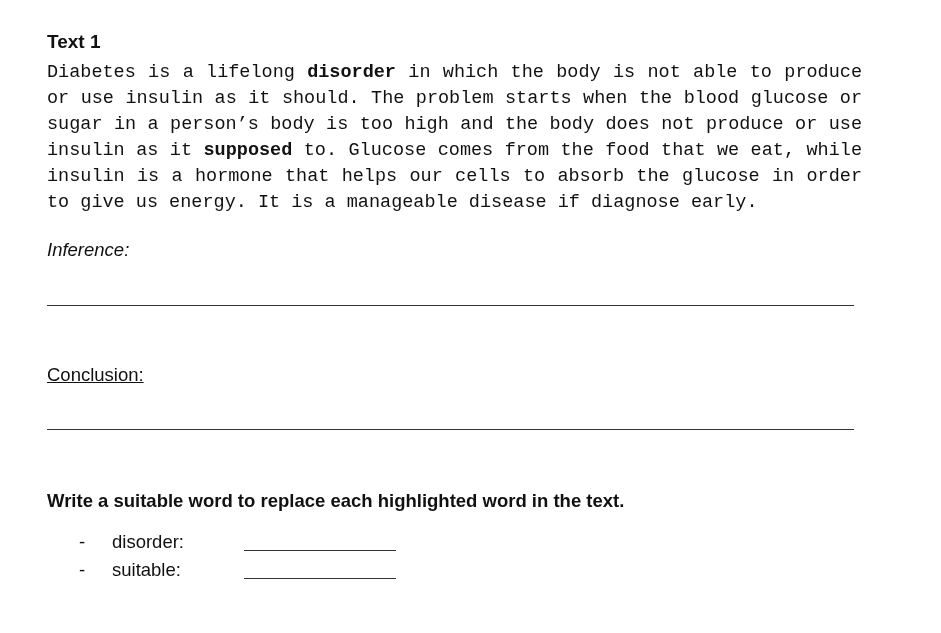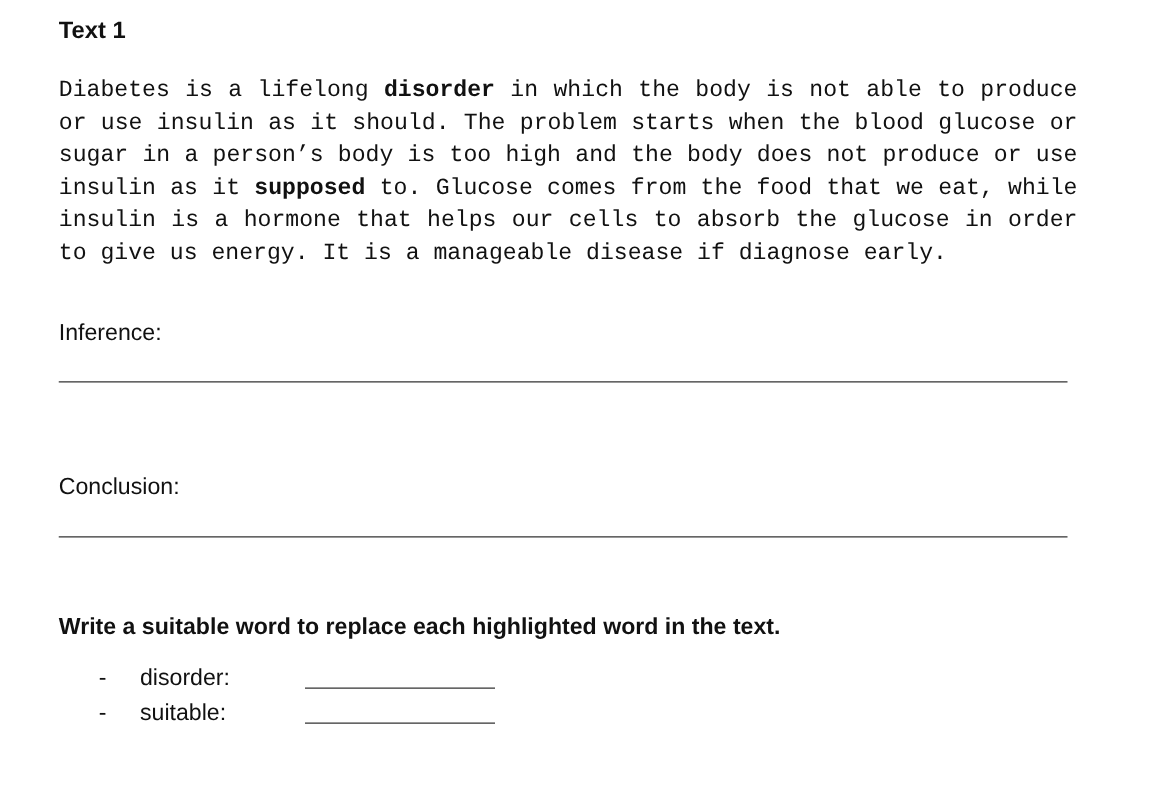--- a/index.html
+++ b/index.html
@@ -1,38 +1,38 @@
 <!DOCTYPE html>
 <html><head>
 <meta charset="utf-8">
 <style>
   html, body { margin:0; padding:0; background:#ffffff; }
   body { width:941px; height:633px; position:relative; overflow:hidden;
          font-family:"Liberation Sans", sans-serif; color:#111; }
-  .title { position:absolute; left:47px; top:14px; font-size:19px; font-weight:bold; }
+  .title { position:absolute; left:47px; top:31px; font-size:19px; font-weight:bold; }
   .para { position:absolute; left:47px; top:60px; width:815px; font-size:18.5px;
           line-height:26px; text-align:justify;font-family:Liberation Mono, monospace; }
   .para b { font-weight:bold; }
   .label { position:absolute; left:47px; font-size:18.5px; }
   .line { position:absolute; left:47px; width:807px; height:0; border-top:1.3px solid #333; }
   .item { position:absolute; font-size:18.5px; }
   .dash { position:absolute; left:79px; font-size:18.5px; }
   .short { position:absolute; left:244px; width:152px; border-top:1.3px solid #333; }
 </style>
 </head>
 <body>
 
 <div class="title">Text 1</div>
 
 <div class="para"><span>Diabetes is a lifelong </span><b>disorder</b><span> in which the body is not able to produce or use insulin as it should. The problem starts when the blood glucose or sugar in a person’s body is too high and the body does not produce or use insulin as it </span><b>supposed</b><span> to. Glucose comes from the food that we eat, while insulin is a hormone that helps our cells to absorb the glucose in order to give us energy. It is a manageable disease if diagnose early.</span></div>
 
-<div class="label" style="top:255px;">Inference:</div>
+<div class="label" style="top:239px;font-style:italic;">Inference:</div>
 <div class="line" style="top:305px;"></div>
 
-<div class="label" style="top:378px;">Conclusion:</div>
+<div class="label" style="top:364px;text-decoration:underline;">Conclusion:</div>
 <div class="line" style="top:429px;"></div>
 
 <div class="label" style="top:490px;font-weight:bold;">Write a suitable word to replace each highlighted word in the text.</div>
 
 <div class="dash" style="top:531px;">-</div>
 <div class="item" style="left:112px; top:531px;">disorder:</div>
 <div class="short" style="top:550px;"></div>
 
 <div class="dash" style="top:559px;">-</div>
 <div class="item" style="left:112px; top:559px;">suitable:</div>

